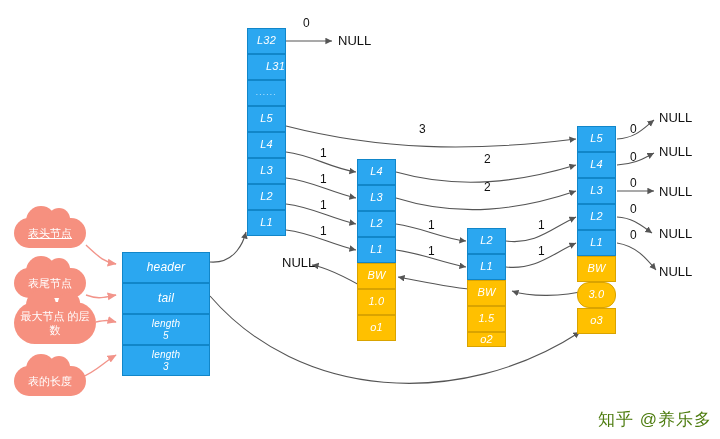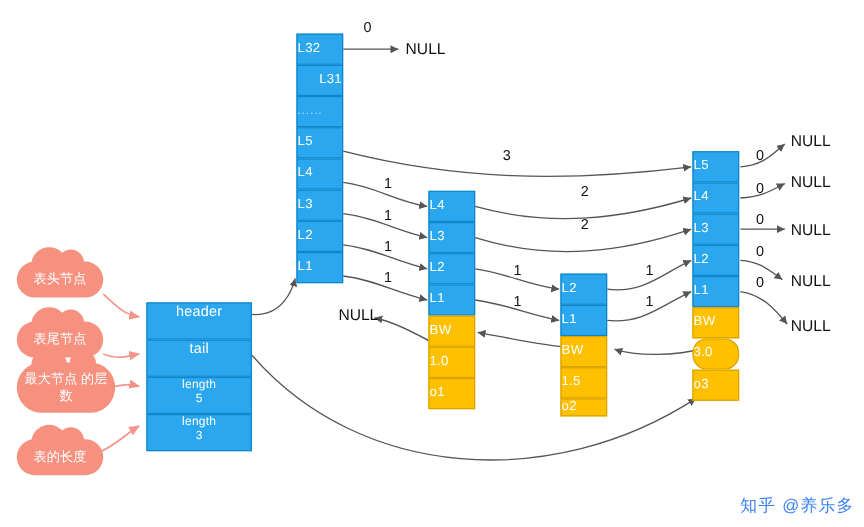--- a/index.html
+++ b/index.html
@@ -7,23 +7,24 @@
     width:720px;height:439px;background:#ffffff;overflow:hidden;position:relative;
     font-family:"Liberation Sans","DejaVu Sans",sans-serif;
   }
   #stage{position:absolute;left:0;top:0;width:720px;height:439px;}
   #wires{position:absolute;left:0;top:0;width:720px;height:439px;pointer-events:none;}
 
   
   .col{position:absolute;box-sizing:border-box;}
   .cell{
     box-sizing:border-box;width:100%;
-    display:flex;align-items:center;justify-content:flex-start;
+    display:flex;align-items:center;justify-content:center;
     color:#ffffff;font-size:11px;line-height:1.05;text-align:center;
     letter-spacing:.2px;
+    font-style:italic;
   }
   .cell.blue{background:#2BA7F0;border:1px solid #1186c9;}
   .cell.orange{background:#FFC000;border:1px solid #d9a300;}
   .cell.dots{color:#bfe6ff;letter-spacing:1px;font-size:9px;}
 
   
   #infobox{position:absolute;left:122px;top:252px;width:88px;}
   #infobox .cell{height:31px;font-size:12px;flex-direction:column;}
   #infobox .cell.two span{display:block;font-size:10px;line-height:12px;}
 
@@ -40,21 +41,21 @@
   .cloud:after{width:22px;height:22px;right:16px;top:-10px;}
   .cloud .lbl{position:relative;z-index:2;padding:0 6px;}
 
   
   .lab{position:absolute;font-size:12px;color:#111;white-space:nowrap;}
   .lab.num{font-size:12px;}
   .lab.null{font-size:13px;}
 
   
   #watermark{
-    position:absolute;right:8px;bottom:8px;color:#3b82f6;font-size:14px;
+    position:absolute;right:8px;bottom:8px;color:#4d7c0f;font-size:17px;
     letter-spacing:1px;white-space:nowrap;
   }
 </style>
 </head>
 <body>
 
 <div id="stage">
 
   <svg id="wires" viewBox="0 0 720 439">
     <defs>
@@ -108,21 +109,21 @@
     </g>
 
     <g stroke="#F2948A" stroke-width="1.4" fill="none" marker-end="url(#ahp)">
       <path d="M86,245 C100,258 104,262 116,264"></path>
       <path d="M86,295 C100,300 104,297 116,295"></path>
       <path d="M96,322 C106,320 108,320 116,322"></path>
       <path d="M80,378 C96,372 104,362 116,355"></path>
     </g>
   </svg>
 
-  <div class="cloud" style="left:14px;top:218px;width:72px;height:30px;">
+  <div class="cloud" style="left:14px;top:218px;width:72px;height:30px;text-decoration:underline;">
     <span class="lbl">表头节点</span>
   </div>
 
   <div class="cloud" style="left:14px;top:268px;width:72px;height:30px;">
     <span class="lbl">表尾节点</span>
   </div>
 
   <div class="cloud" style="left:14px;top:302px;width:82px;height:42px;">
     <span class="lbl">
       <span>最大节点</span>

